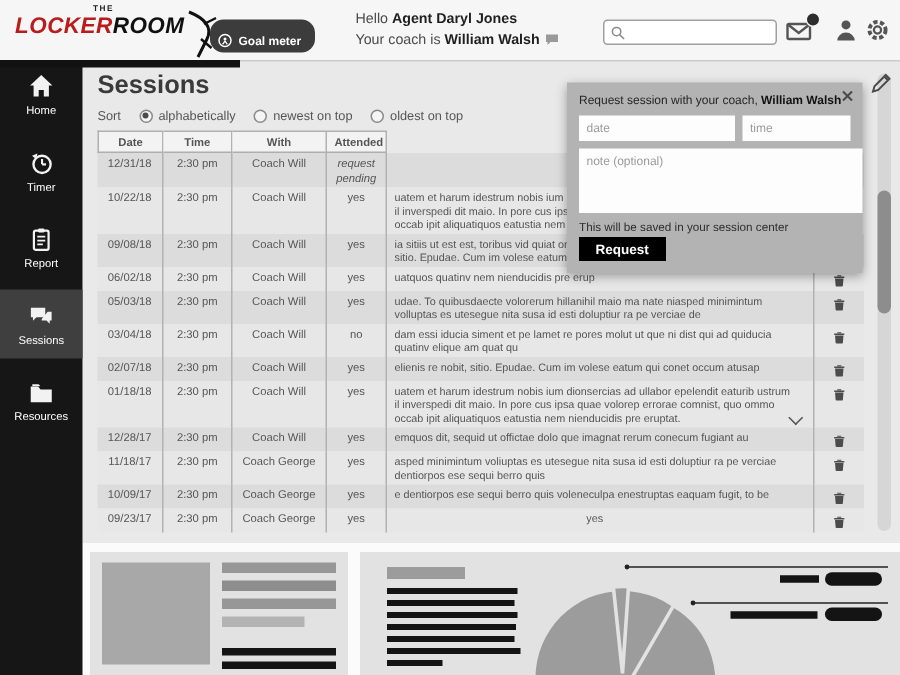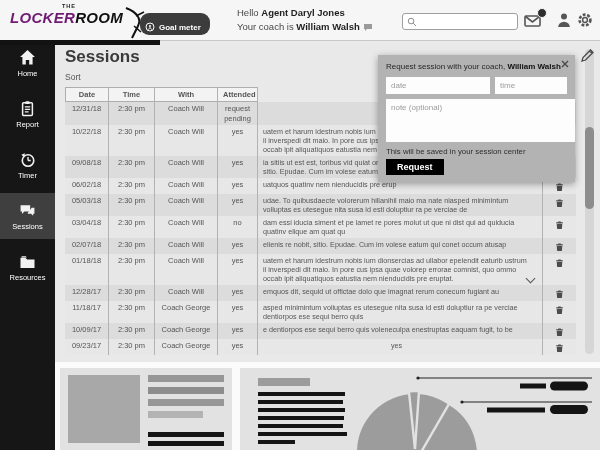--- a/index.html
+++ b/index.html
@@ -7,21 +7,21 @@
        font-family:"Liberation Sans",sans-serif;overflow:hidden;
        -webkit-font-smoothing:antialiased;color:#444;}
   svg{display:block;}
 
   
   .header{position:absolute;left:0;top:0;width:600px;height:40px;background:#f6f6f6;
           border-bottom:1px solid #c8c8c8;z-index:30;}
   .logo{position:absolute;left:10px;top:4px;width:130px;line-height:1;}
   .logo-the{font-size:5.5px;font-weight:bold;letter-spacing:1px;color:#222;margin-left:52px;}
   .logo-main{font-size:15px;font-weight:900;font-style:italic;letter-spacing:.3px;white-space:nowrap;}
-  .logo-locker{color:#701a75;}
+  .logo-locker{color:#b91c1c;}
   .logo-room{color:#101010;}
   .logo-swoosh{position:absolute;left:112px;top:2px;}
   .logo-strip{position:absolute;left:0;top:40px;width:160px;height:5px;background:#121212;z-index:31;}
   .goalpill{position:absolute;left:140px;top:13px;height:16px;background:#3c3c3c;border-radius:9px;
             display:flex;align-items:center;gap:4px;padding:6px 9px 0 5px;cursor:pointer;}
   .goalpill span{color:#fff;font-size:8px;font-weight:bold;}
   .greet{position:absolute;left:237px;top:6px;font-size:9.5px;color:#4a4a4a;line-height:1.45;}
   .greet b{color:#1f1f1f;}
   .greet .bub{display:inline-block;vertical-align:-2px;margin-left:3px;}
   .search{position:absolute;left:402px;top:13px;width:106px;height:15px;border:1px solid #9f9f9f;
@@ -63,21 +63,21 @@
   .thead .c:first-child{border-left:1px solid #aeaeae;}
   .thead .c.empty{background:transparent;border:none;}
   .trow .c{font-size:7.5px;color:#555;padding:2px 5px;box-sizing:border-box;
            border-right:1px solid #b2b2b2;line-height:1.25;}
   .trow .c.date,.trow .c.time,.trow .c.with,.trow .c.att{text-align:center;}
   .trow .c.note{font-size:7.2px;position:relative;padding-right:12px;}
   .trow .c.note.center{text-align:center;}
   .trow .c.tr-del{border-right:none;display:flex;align-items:flex-start;justify-content:center;padding-top:3px;}
   .trow.dark{background:#dcdcdc;}
   .trow.light{background:#e7e7e7;}
-  .att.pending{}
+  .att.pending{font-style:italic;}
   .del-btn{cursor:pointer;}
   .del-btn svg{width:9px;height:11px;fill:#4c4c4c;}
   .chev{position:absolute;right:8px;bottom:3px;width:6px;height:6px;border-right:1.4px solid #555;
         border-bottom:1.4px solid #555;transform:rotate(45deg);cursor:pointer;}
 
   
   .panel{position:absolute;left:323px;top:15px;width:197px;height:127px;background:#b3b3b3;
          box-shadow:0 2px 7px rgba(0,0,0,.35);z-index:15;padding:7px 8px;box-sizing:border-box;}
   .panel-title{font-size:8px;color:#262626;margin-bottom:6px;}
   .panel-title b{color:#111;}
@@ -172,33 +172,33 @@
 
 <nav class="sidebar" id="sidebar">
     <div class="side-item">
       <svg viewBox="0 0 16 16">
         <path d="M8 1 L15 7.5 H12.8 V14.5 H9.6 V10.3 H6.4 V14.5 H3.2 V7.5 H1 Z" stroke="none"></path>
       </svg>
       <span class="lbl">Home</span>
     </div>
     <div class="side-item">
       <svg viewBox="0 0 16 16">
+        <circle cx="8.5" cy="9" r="5.4" fill="none" stroke-width="1.5"></circle>
+        <path d="M8.5 9 V5.6 M8.5 9 H11" fill="none" stroke-width="1.3"></path>
+        <path d="M2.2 3.6 L5.6 2.2 L4.8 5.8 Z" stroke="none"></path>
+      </svg>
+      <span class="lbl">Timer</span>
+    </div>
+    <div class="side-item">
+      <svg viewBox="0 0 16 16">
         <rect x="3.4" y="2.6" width="9.2" height="12" rx="1" fill="none" stroke-width="1.4"></rect>
         <rect x="6" y="1.2" width="4" height="2.6" rx=".8" stroke="none"></rect>
         <path d="M5.5 6.4 H10.5 M5.5 8.8 H10.5 M5.5 11.2 H9" fill="none" stroke-width="1.1"></path>
       </svg>
       <span class="lbl">Report</span>
-    </div>
-    <div class="side-item">
-      <svg viewBox="0 0 16 16">
-        <circle cx="8.5" cy="9" r="5.4" fill="none" stroke-width="1.5"></circle>
-        <path d="M8.5 9 V5.6 M8.5 9 H11" fill="none" stroke-width="1.3"></path>
-        <path d="M2.2 3.6 L5.6 2.2 L4.8 5.8 Z" stroke="none"></path>
-      </svg>
-      <span class="lbl">Timer</span>
     </div>
     <div class="side-item active">
       <svg viewBox="0 0 16 16">
         <path d="M1.5 3 h9 v6 h-5.5 l-2.2 2.2 v-2.2 h-1.3 z" stroke="none"></path>
         <path d="M12 5.5 h2.5 v5.5 h-1.2 v2 l-2 -2 h-3 v-1" stroke="none"></path>
       </svg>
       <span class="lbl">Sessions</span>
     </div>
     <div class="side-item">
       <svg viewBox="0 0 16 16">
@@ -206,20 +206,34 @@
         <path d="M2.4 3 h4 l1 1.2 h-5 z" stroke="none"></path>
       </svg>
       <span class="lbl">Resources</span>
     </div>
   </nav>
 
 <div class="content">
   <div class="page-title">Sessions</div>
   <div class="sortbar">
     <span>Sort</span>
+    <span id="sortopts" style="display: flex; gap: 12px;">
+        <span class="sortopt">
+          <span class="radio sel"></span>
+          <span>alphabetically</span>
+        </span>
+        <span class="sortopt">
+          <span class="radio"></span>
+          <span>newest on top</span>
+        </span>
+        <span class="sortopt">
+          <span class="radio"></span>
+          <span>oldest on top</span>
+        </span>
+      </span>
   </div>
 
   <div class="table" id="table">
       <div class="trow thead">
         <div class="c">Date</div>
         <div class="c">Time</div>
         <div class="c">With</div>
         <div class="c">Attended</div>
         <div class="c empty"></div>
         <div class="c empty"></div>

